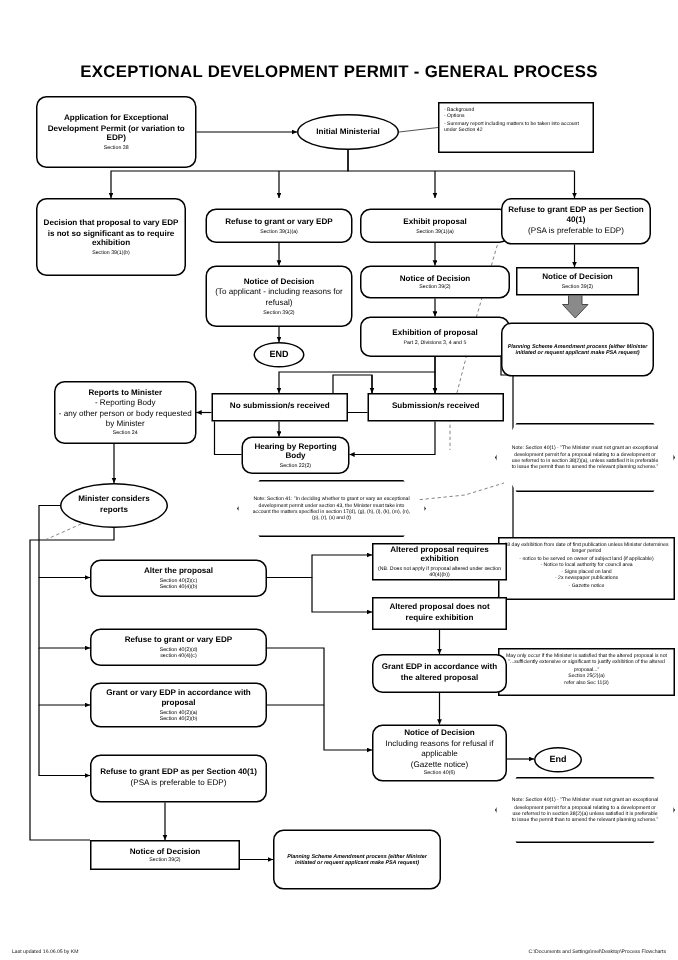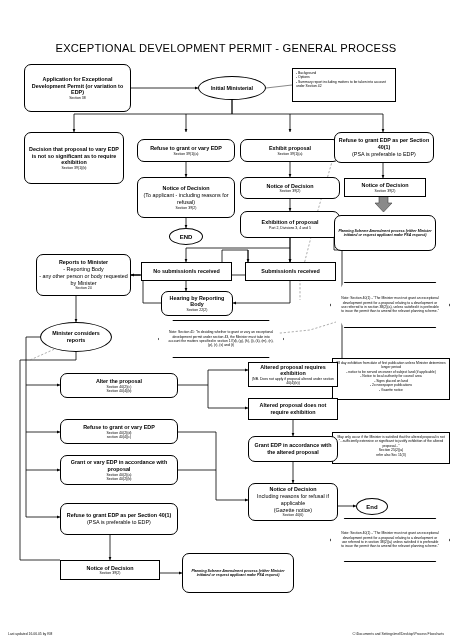--- a/index.html
+++ b/index.html
@@ -9,21 +9,21 @@
     background:#ffffff;
     font-family:"Liberation Sans", sans-serif;
     color:#000000;
     overflow:hidden;
   }
   #canvas{position:absolute;inset:0;width:452px;height:640px;}
   #svg-layer{position:absolute;left:0;top:0;width:452px;height:640px;}
 
   .title{
     position:absolute;left:0;top:42px;width:452px;text-align:center;
-    font-size:11.2px;font-weight:normal;letter-spacing:.2px;
+    font-size:11.2px;font-weight:bold;letter-spacing:.2px;
   }
 
   .node{
     position:absolute;box-sizing:border-box;
     border:1px solid #000;background:#fff;
     display:flex;flex-direction:column;align-items:center;justify-content:center;
     text-align:center;padding:1px 2px;z-index:5;
   }
   .node .ttl{font-size:5.4px;font-weight:bold;line-height:1.25;}
   .node .sub{font-size:3.5px;font-weight:normal;line-height:1.2;}

